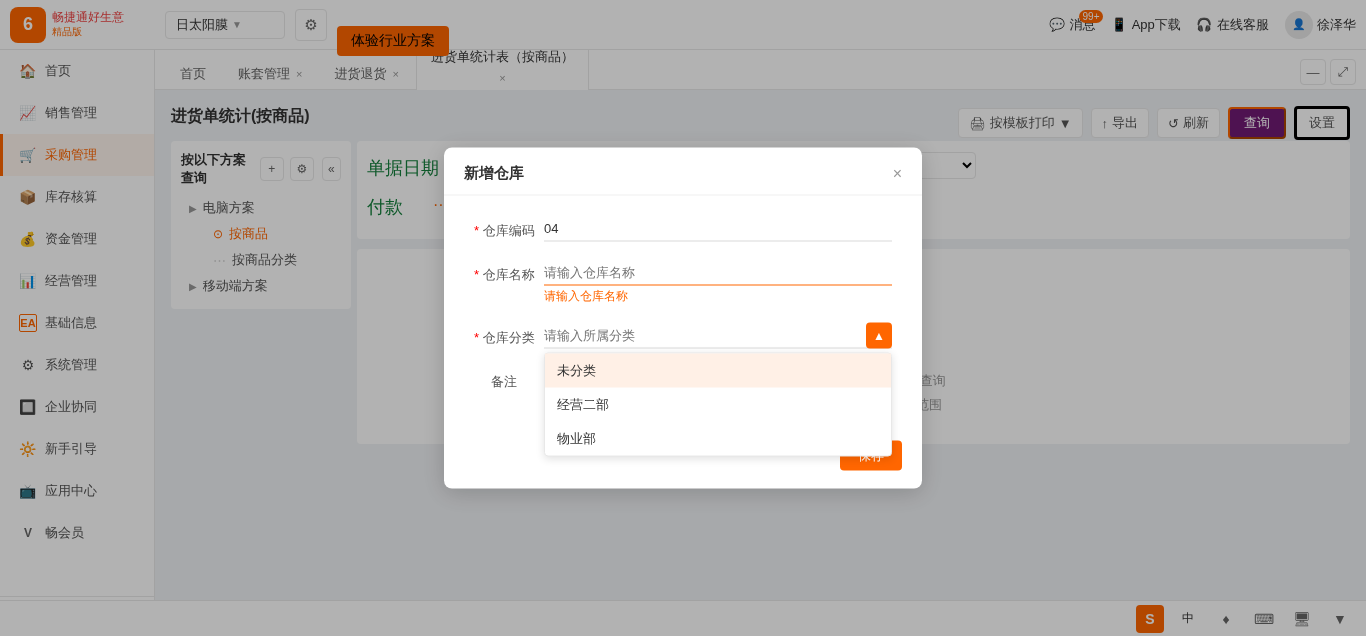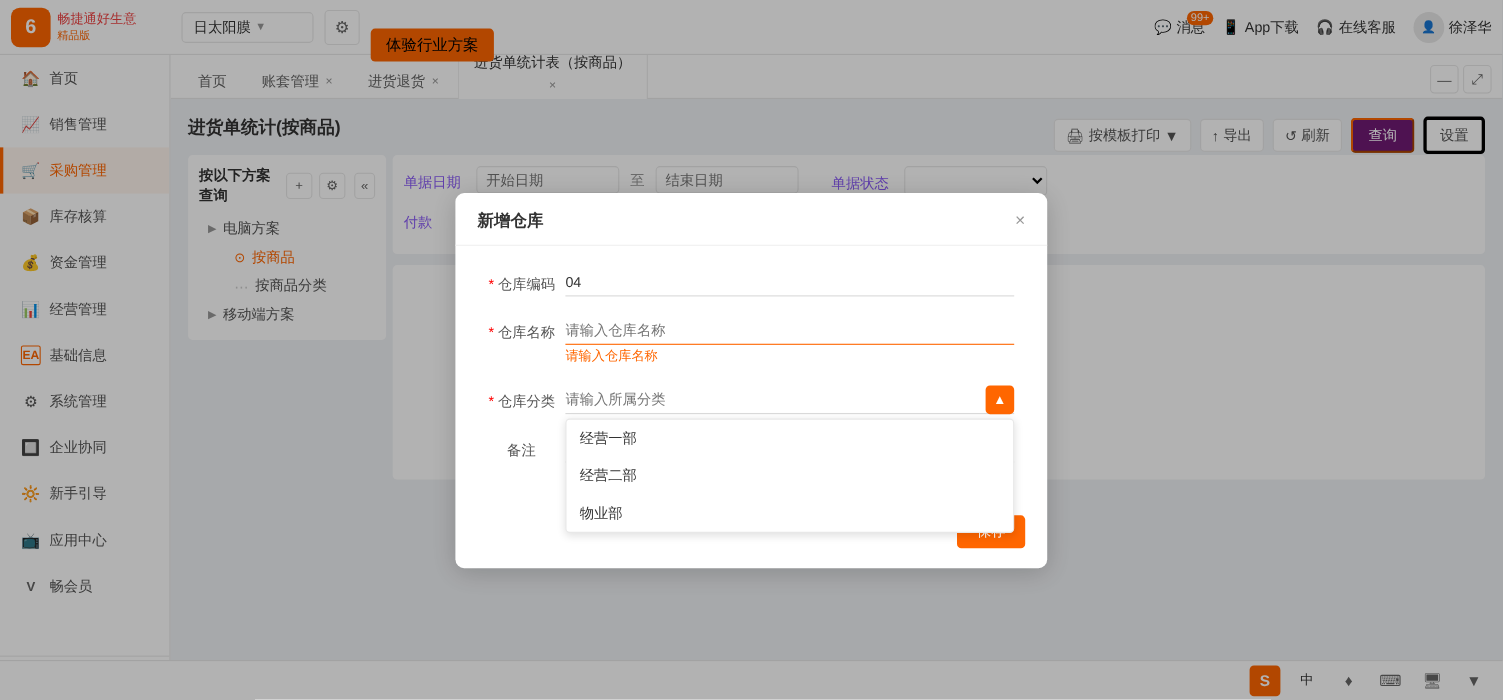--- a/index.html
+++ b/index.html
@@ -305,25 +305,24 @@
       background: rgba(0,0,0,0.3);
       z-index: 100;
     }
     .modal {
       position: fixed;
       top: 50%;
       left: 50%;
       transform: translate(-50%, -50%);
       background: #fff;
       border-radius: 8px;
-      width: 538px;
+      width: 478px;
       z-index: 200;
       box-shadow: 0 4px 24px rgba(0,0,0,0.18);
       overflow: visible;
-      margin-top: 28px;
     }
     .modal-header {
       display: flex;
       align-items: center;
       justify-content: space-between;
       padding: 16px 20px 12px;
       border-bottom: 1px solid #f0f0f0;
     }
     .modal-title {
       font-size: 15px;
@@ -470,21 +469,21 @@
     .query-btn-secondary {
       background: #fff;
       color: #555;
       border: 3px solid #000000;
       border-radius: 4px;
       padding: 5px 12px;
       cursor: pointer;
       font-size: 13px;
     }
     .row-split { display: flex; gap: 10px; align-items: flex-start; margin-bottom: 10px; }
-    .col-label { font-size: 13px; color: #8b5cf6; white-space: nowrap; min-width: 60px; padding-top: 5px; }
+    .col-label { font-size: 18px; color: #15803d; white-space: nowrap; min-width: 60px; padding-top: 5px; }
     .date-input {
       border: 1px solid #e8e8e8;
       border-radius: 4px;
       padding: 4px 8px;
       font-size: 13px;
       width: 130px;
     }
     .select-input {
       border: 1px solid #e8e8e8;
       border-radius: 4px;
@@ -751,21 +750,21 @@
 
     <div class="modal-form-row">
       <span class="modal-form-label required">仓库分类</span>
       <div class="modal-form-field">
         <div class="category-input-wrap">
           <input class="modal-input" type="text" style="border-bottom: 1px solid rgb(217, 217, 217); padding-right: 30px;" placeholder="请输入所属分类">
           <div class="toggle-btn">▲</div>
         </div>
 
         <div class="category-dropdown">
-          <div class="dropdown-item">经营一部</div>
+          <div class="dropdown-item highlighted">未分类</div>
           <div class="dropdown-item">经营二部</div>
           <div class="dropdown-item">物业部</div>
         </div>
       </div>
     </div>
 
     <div class="modal-form-row">
       <span class="modal-form-label">备注</span>
       <div class="modal-form-field">
         <input class="modal-input" type="text" style="">

